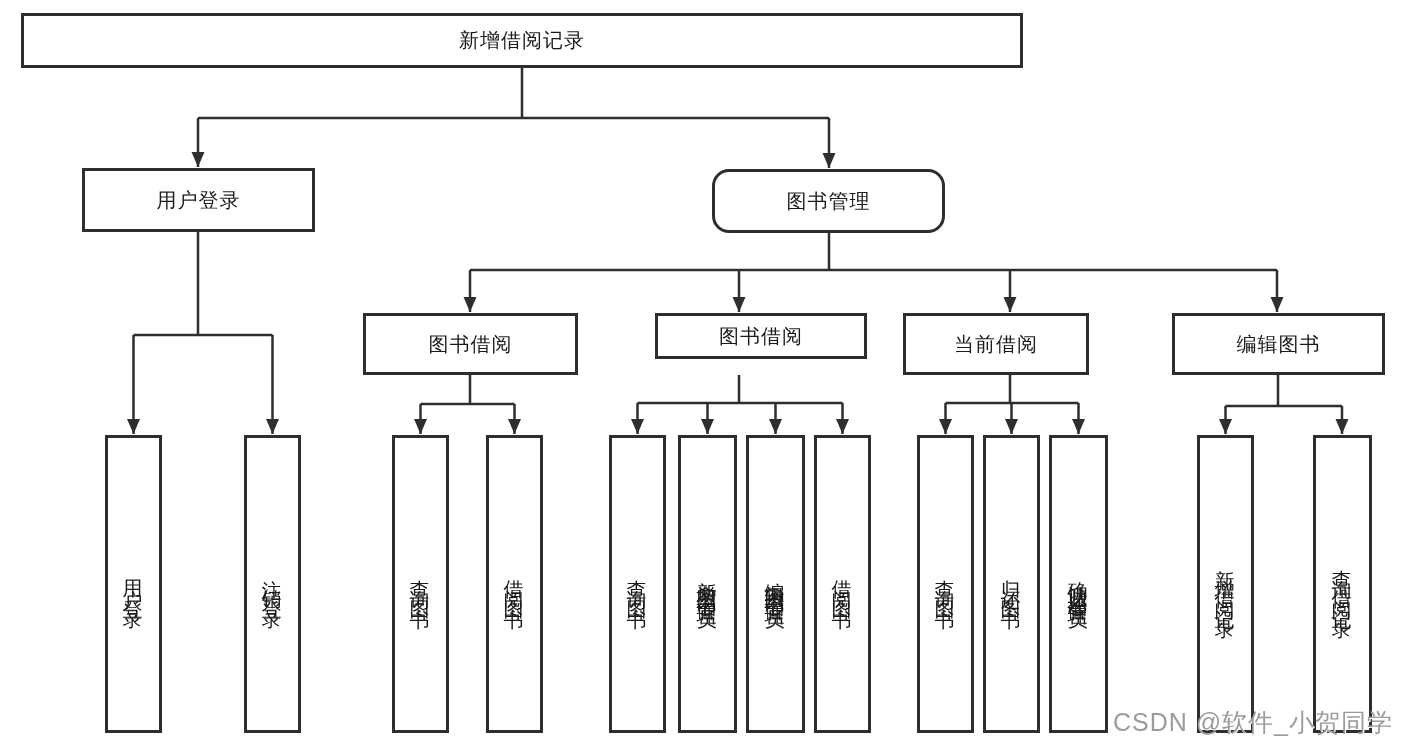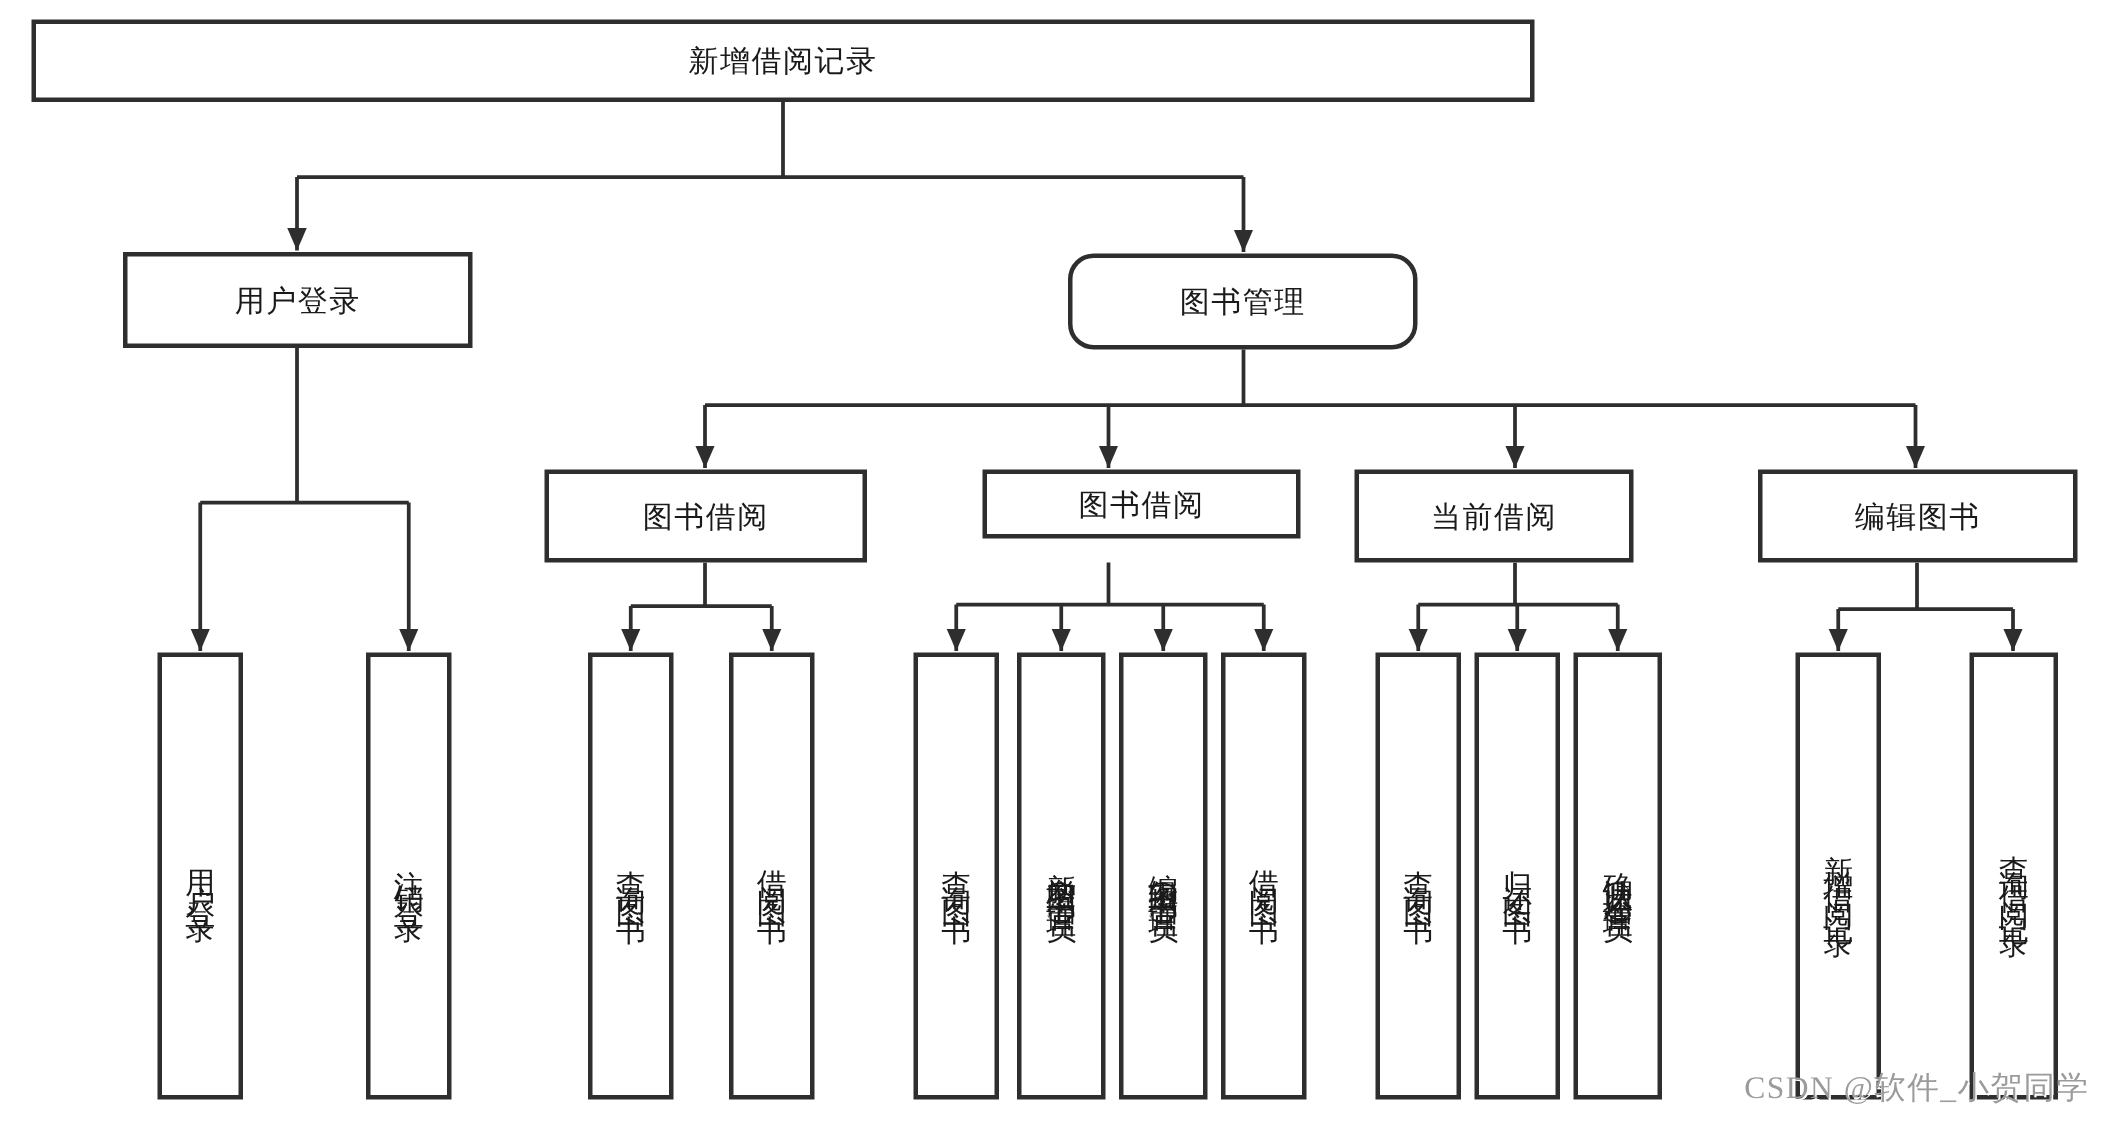--- a/index.html
+++ b/index.html
@@ -38,25 +38,24 @@
     letter-spacing: 10px;
     font-size: 20px;
   }
   .leaf.wide { width: 59px; }
   .leaf.long { letter-spacing: 4px; }
   .watermark {
     position: absolute;
     right: 12px;
     bottom: 8px;
     color: #9b9b9b;
-    font-size: 21px;
+    font-size: 25px;
     letter-spacing: 1px;
     text-shadow: 1px 1px 0 #ffffff;
     white-space: nowrap;
-    font-family: Liberation Serif, serif;
   }
 </style>
 </head>
 <body>
 
 <div class="canvas">
 
   <svg class="connectors" viewBox="0 0 1405 747" xmlns="http://www.w3.org/2000/svg">
     <defs>
       <marker id="arrow" markerUnits="userSpaceOnUse" markerWidth="16" markerHeight="14" refX="15" refY="6.5" orient="auto">

